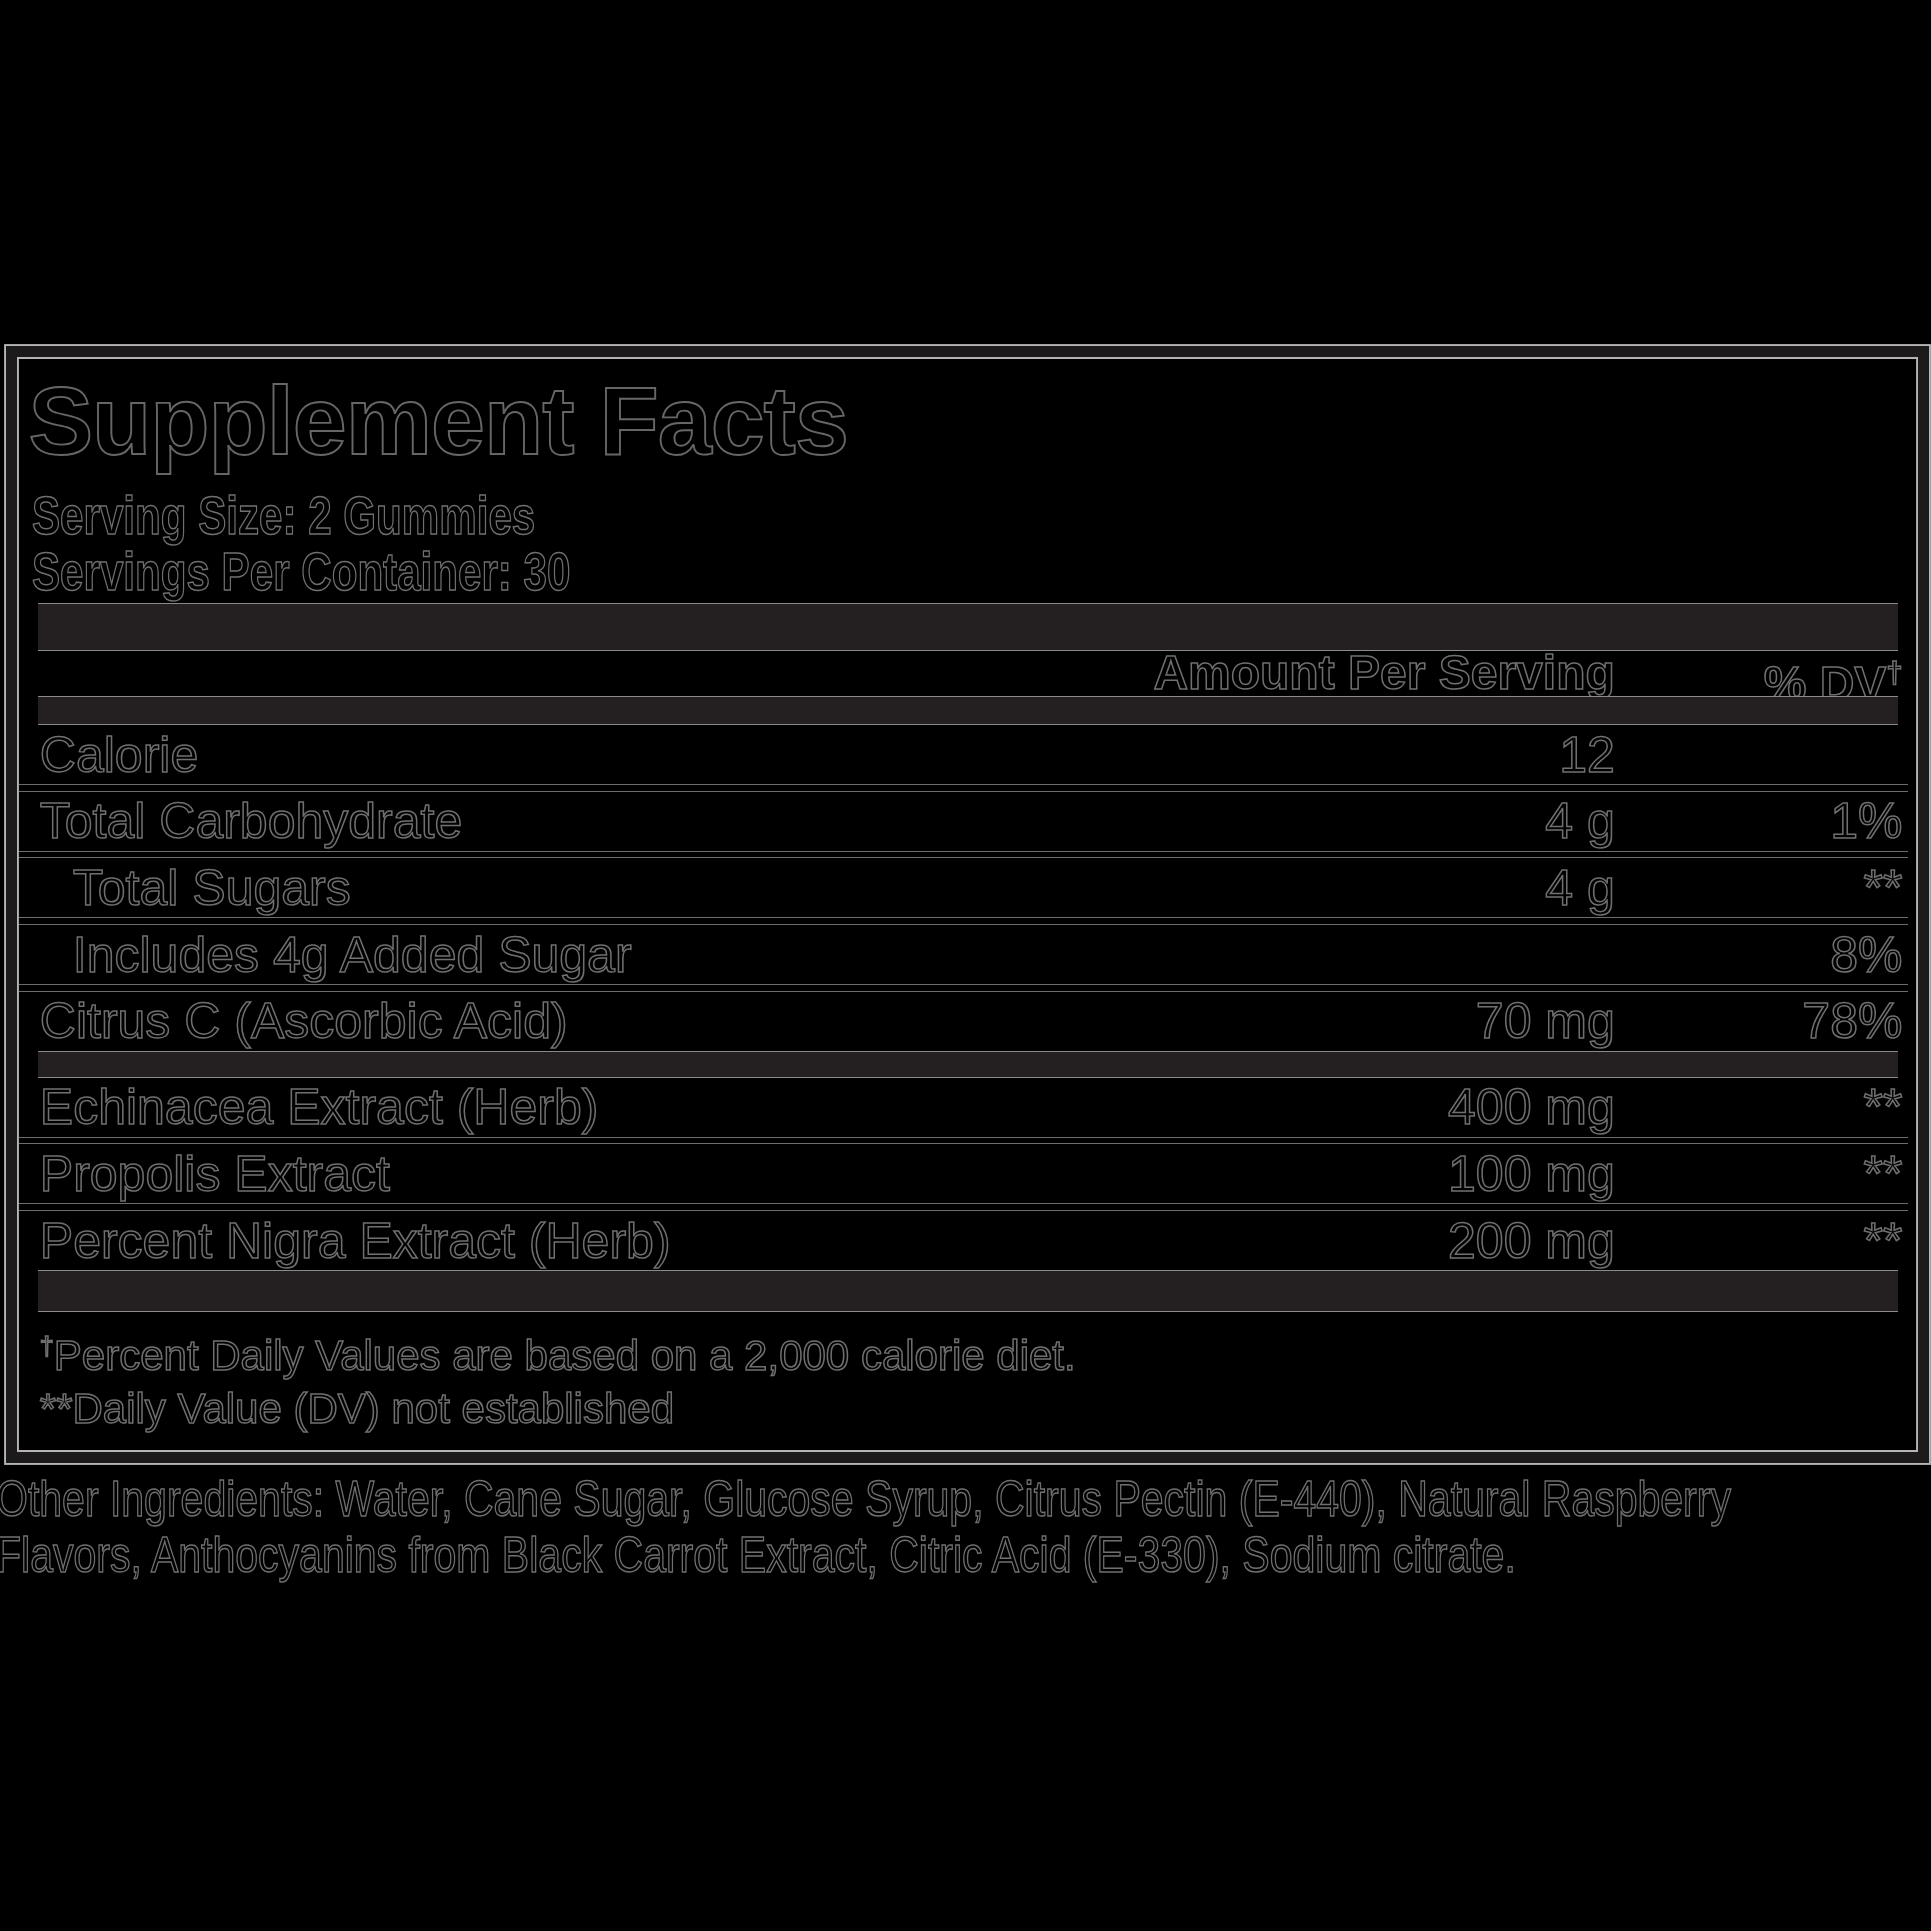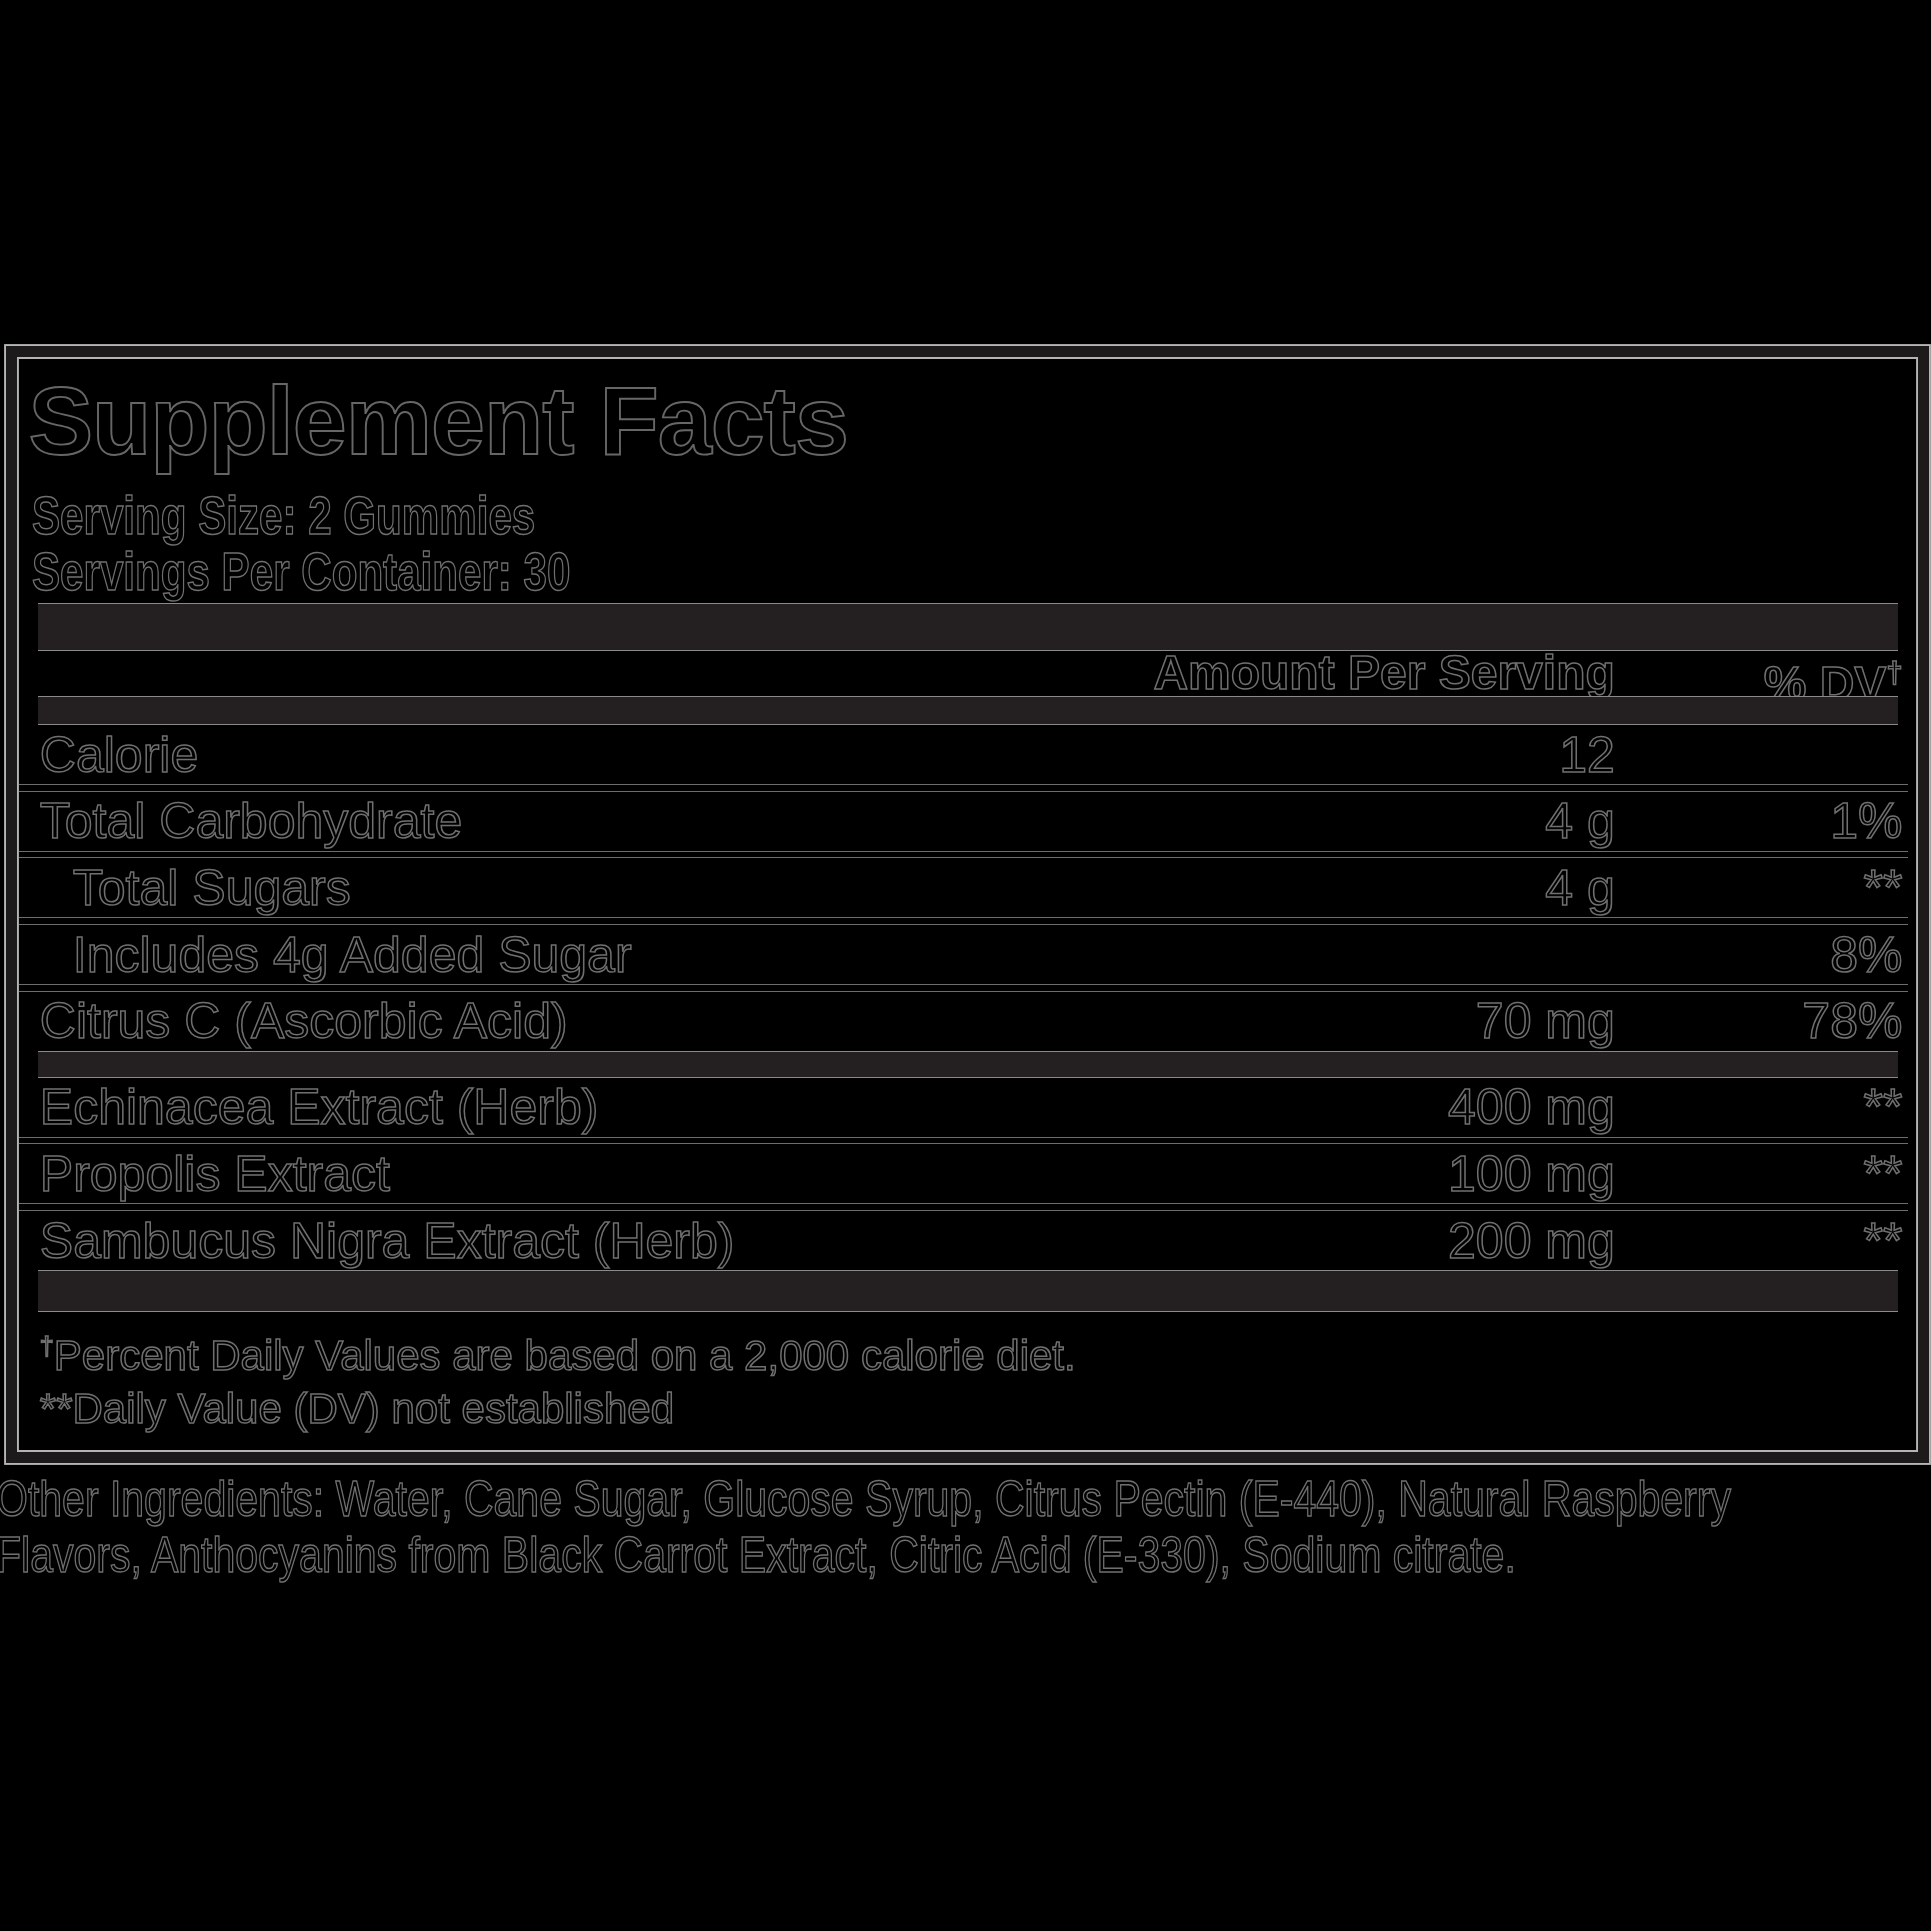--- a/index.html
+++ b/index.html
@@ -134,21 +134,21 @@
       <div class="sep"></div>
 
       <div class="row">
         <span class="c-name ol">Propolis Extract</span>
         <span class="c-amt ol">100 mg</span>
         <span class="c-dv ol">**</span>
       </div>
       <div class="sep"></div>
 
       <div class="row">
-        <span class="c-name ol">Sambucus Nigra Extract (Herb)</span>
+        <span class="c-name ol">Percent Nigra Extract (Herb)</span>
         <span class="c-amt ol">200 mg</span>
         <span class="c-dv ol">**</span>
       </div>
 
       <div class="endbar"></div>
     </div>
 
     <div class="fn fn1 ol"><span class="sup">†</span><span>Percent Daily Values are based on a 2,000 calorie diet.</span></div>
     <div class="fn fn2 ol">**Daily Value (DV) not established</div>
 

